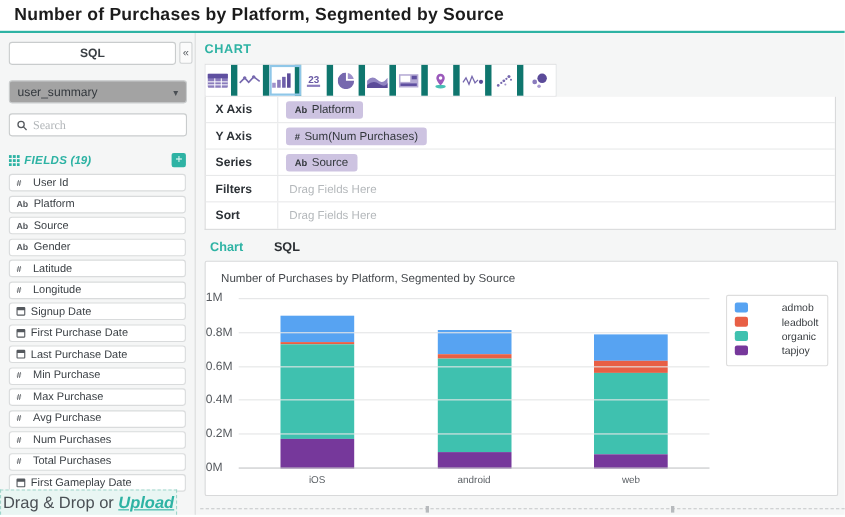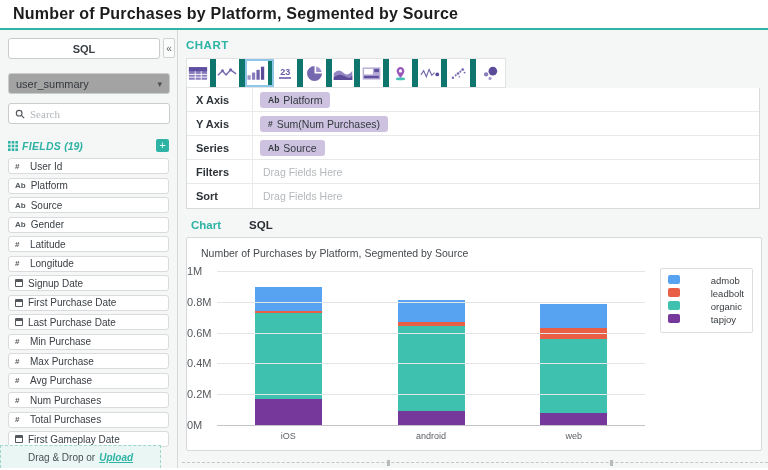--- a/index.html
+++ b/index.html
@@ -43,21 +43,21 @@
     border-radius:2px; font-size:11px; line-height:12px; text-align:center; cursor:pointer; }
   .fields-list { margin-top:6px; }
   .field-item { height:16px; background:#fff; border:1px solid #d9dbdc; border-radius:3px;
     display:flex; align-items:center; padding:0 6px; margin-bottom:3.5px;
     font-size:10px; color:#3b4045; cursor:grab; }
   .f-ic { font-size:8px; font-weight:bold; color:#55595e; margin-right:5px; min-width:10px; }
   .f-ic.cal { display:inline-block; width:8px; height:8px; min-width:8px;
     border:1px solid #55595e; border-top:3px solid #55595e; border-radius:1px; }
   .dropzone { position:absolute; left:0; right:16px; bottom:0; height:23px;
     background:#e9f6f3; border:1px dashed #9fd6cb; border-bottom:none;
-    display:flex; align-items:center; justify-content:center; font-size:10px; color:#4a5055; }
+    display:flex; align-items:center; justify-content:center; font-size:15px; color:#4a5055; }
   .dropzone .upl { color:#2eb3a4; font-weight:bold; text-decoration:underline; margin-left:4px; cursor:pointer;font-style:italic; }
 
   
   .main { flex:1; background:#f5f6f6; padding:7px 6px 0 8px; position:relative; }
   .section-title { font-size:11.5px; font-weight:bold; color:#2eb3a4; letter-spacing:.5px; margin:2px 0 7px 0; }
   .toolbar { display:flex; width:320px; border:1px solid #e0e2e3; background:#fff; }
   .tool-cell { width:29px; height:28px; display:flex; align-items:center; justify-content:center;
     border-right:6px solid #0f766e; cursor:pointer; background:#fff; }
   .tool-cell:last-child { border-right:none; }
   .tool-cell.selected { outline:2px solid #8fc7e8; outline-offset:-2px; }

